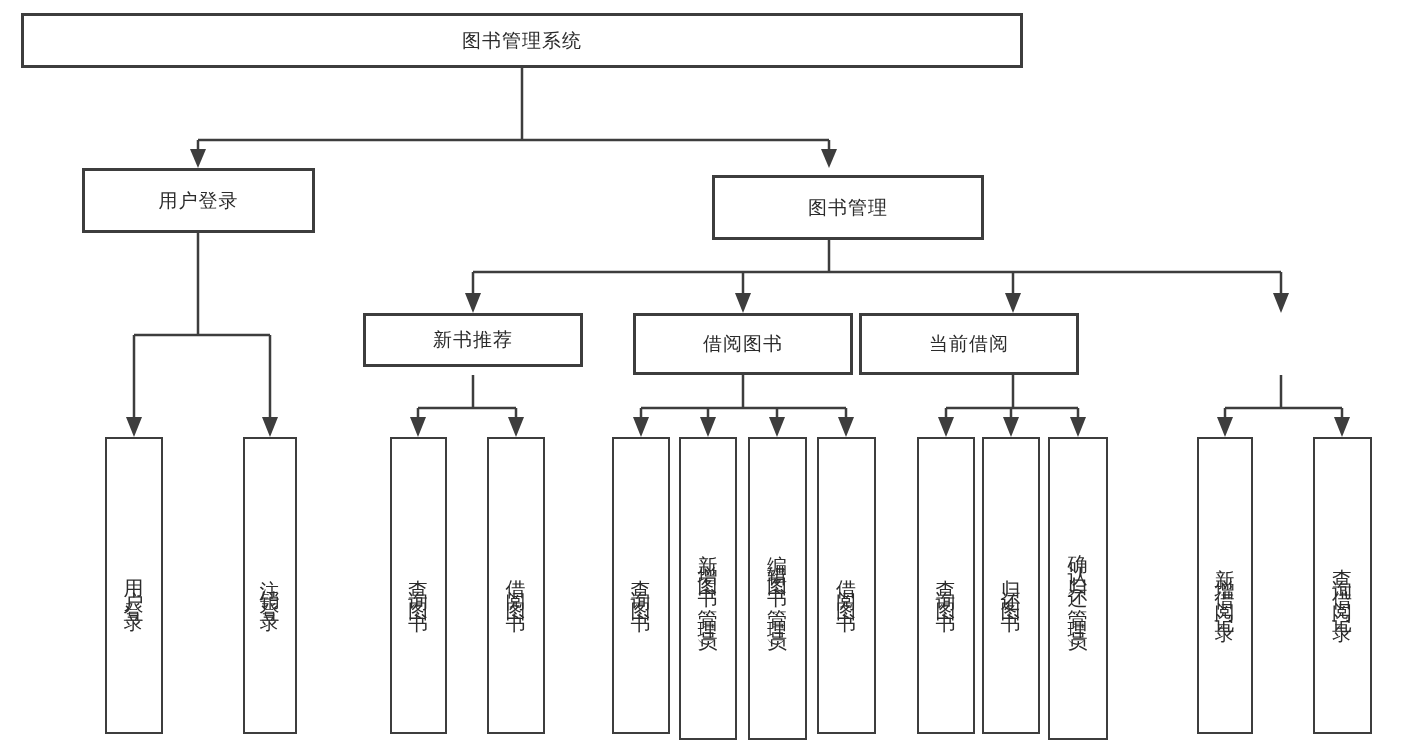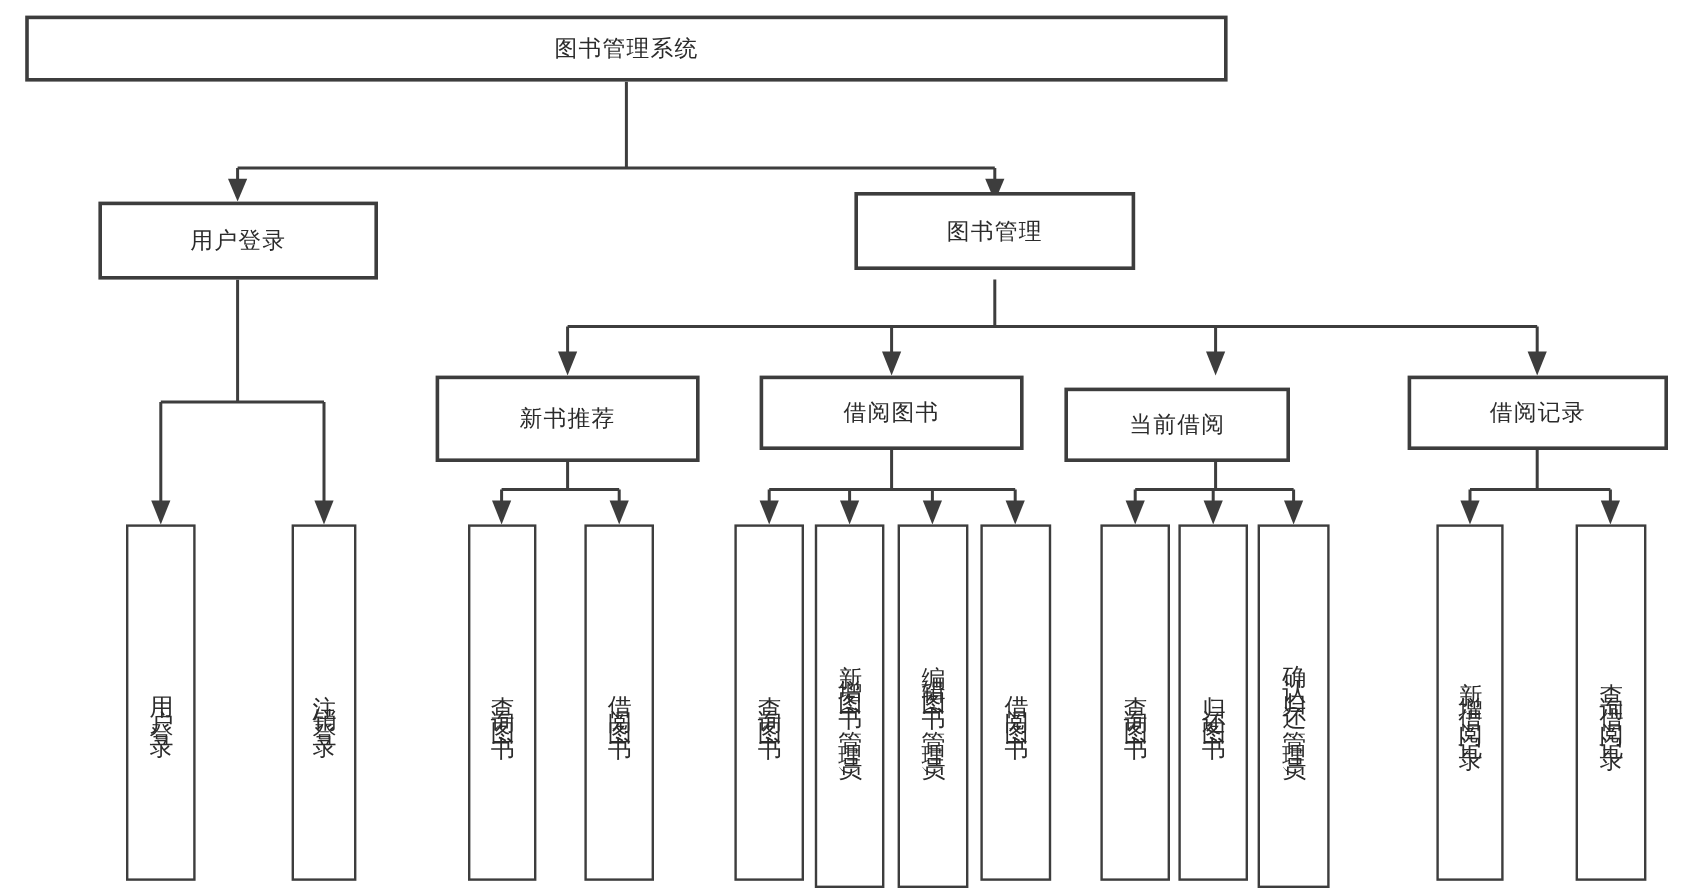--- a/index.html
+++ b/index.html
@@ -114,35 +114,32 @@
     </g>
   </svg>
 
   <div class="node" style="left:21px; top:13px; width:1002px; height:55px;">
     <span>图书管理系统</span>
   </div>
 
   <div class="node" style="left:82px; top:168px; width:233px; height:65px;">
     <span>用户登录</span>
   </div>
-  <div class="node" style="left:712px; top:160px; width:234px; height:65px;">
+  <div class="node" style="left:712px; top:175px; width:272px; height:65px;">
     <span>图书管理</span>
   </div>
 
-  <div class="node" style="left:363px; top:313px; width:220px; height:72px;">
+  <div class="node" style="left:363px; top:313px; width:220px; height:54px;">
     <span>新书推荐</span>
   </div>
   <div class="node" style="left:633px; top:313px; width:220px; height:62px;">
     <span>借阅图书</span>
   </div>
-  <div class="node" style="left:887px; top:313px; width:188px; height:62px;margin-top:10px;">
+  <div class="node" style="left:859px; top:313px; width:220px; height:62px;">
     <span>当前借阅</span>
-  </div>
-  <div class="node" style="left:1173px; top:313px; width:217px; height:62px;">
-    <span>借阅记录</span>
   </div>
 
   <div class="vnode" style="left:105px; top:437px; width:58px; height:297px;">
     <span class="vtext">用户登录</span>
   </div>
   <div class="vnode" style="left:243px; top:437px; width:54px; height:297px;">
     <span class="vtext">注销登录</span>
   </div>
 
   <div class="vnode" style="left:390px; top:437px; width:57px; height:297px;">

